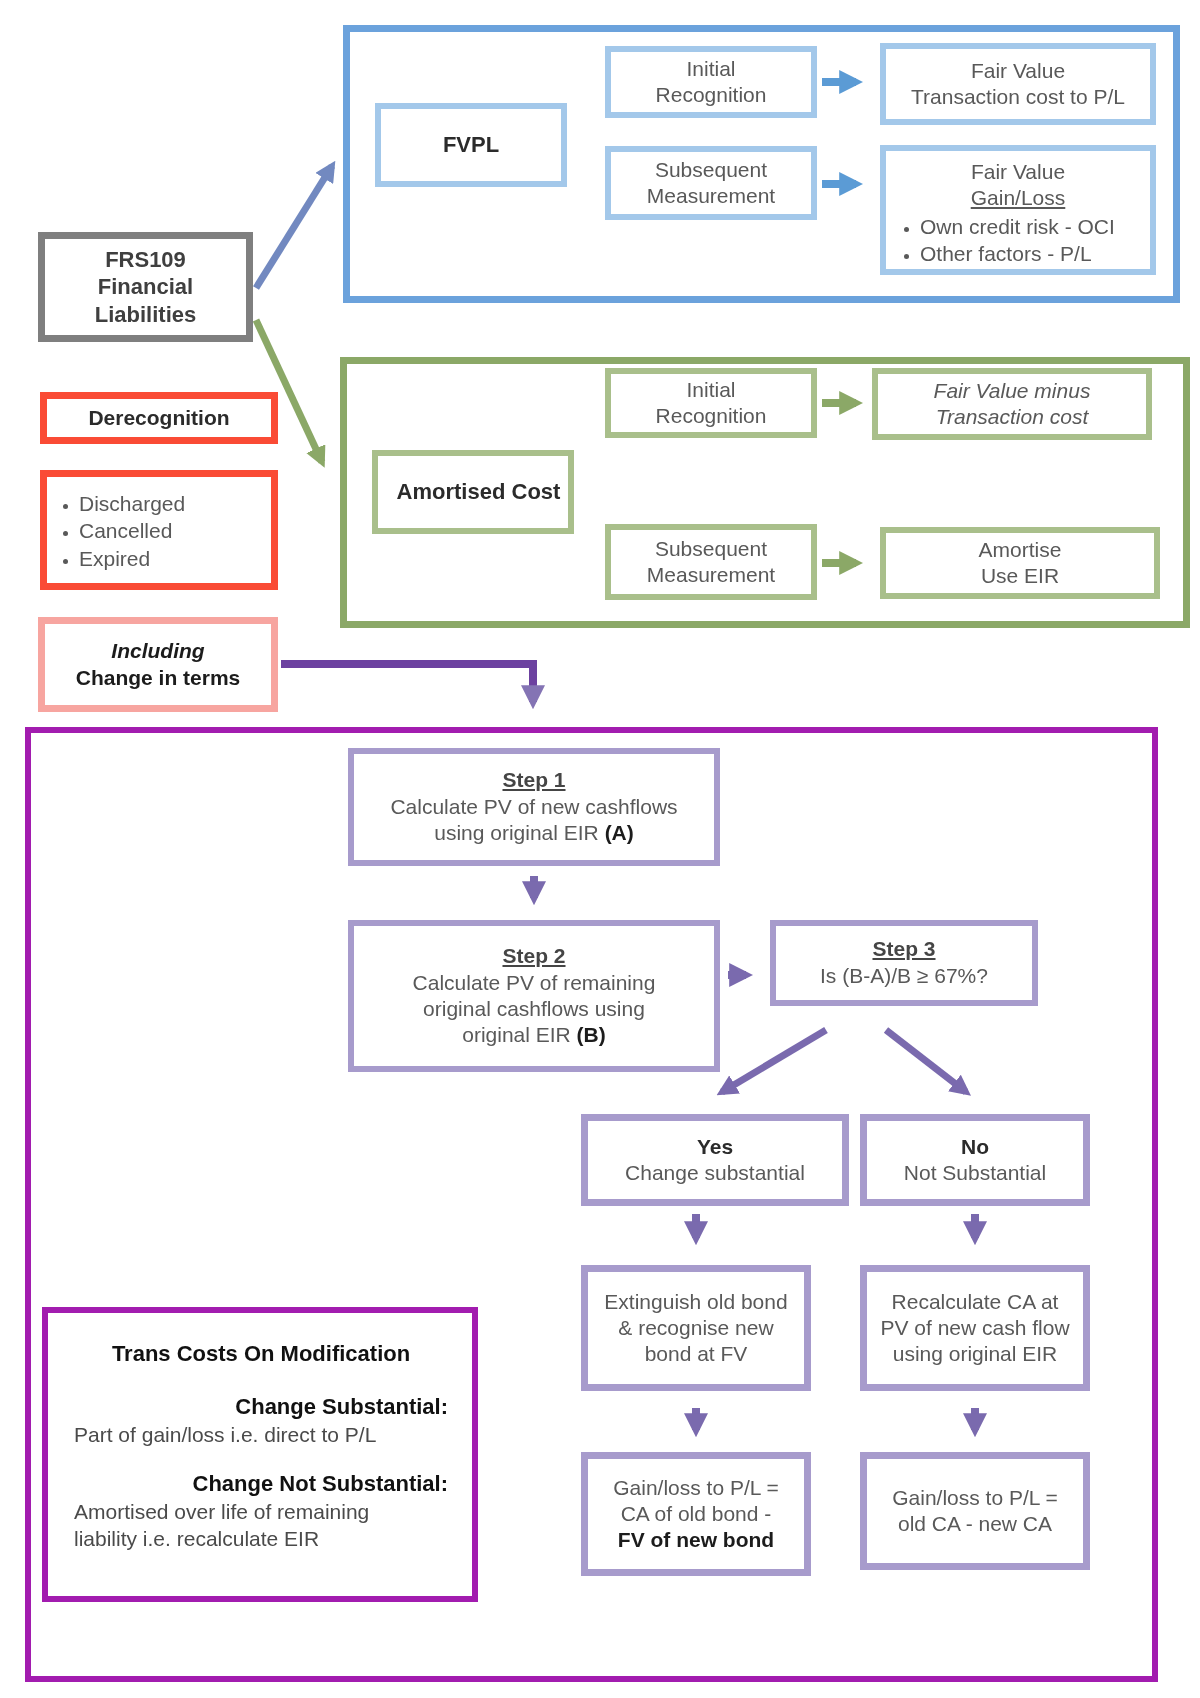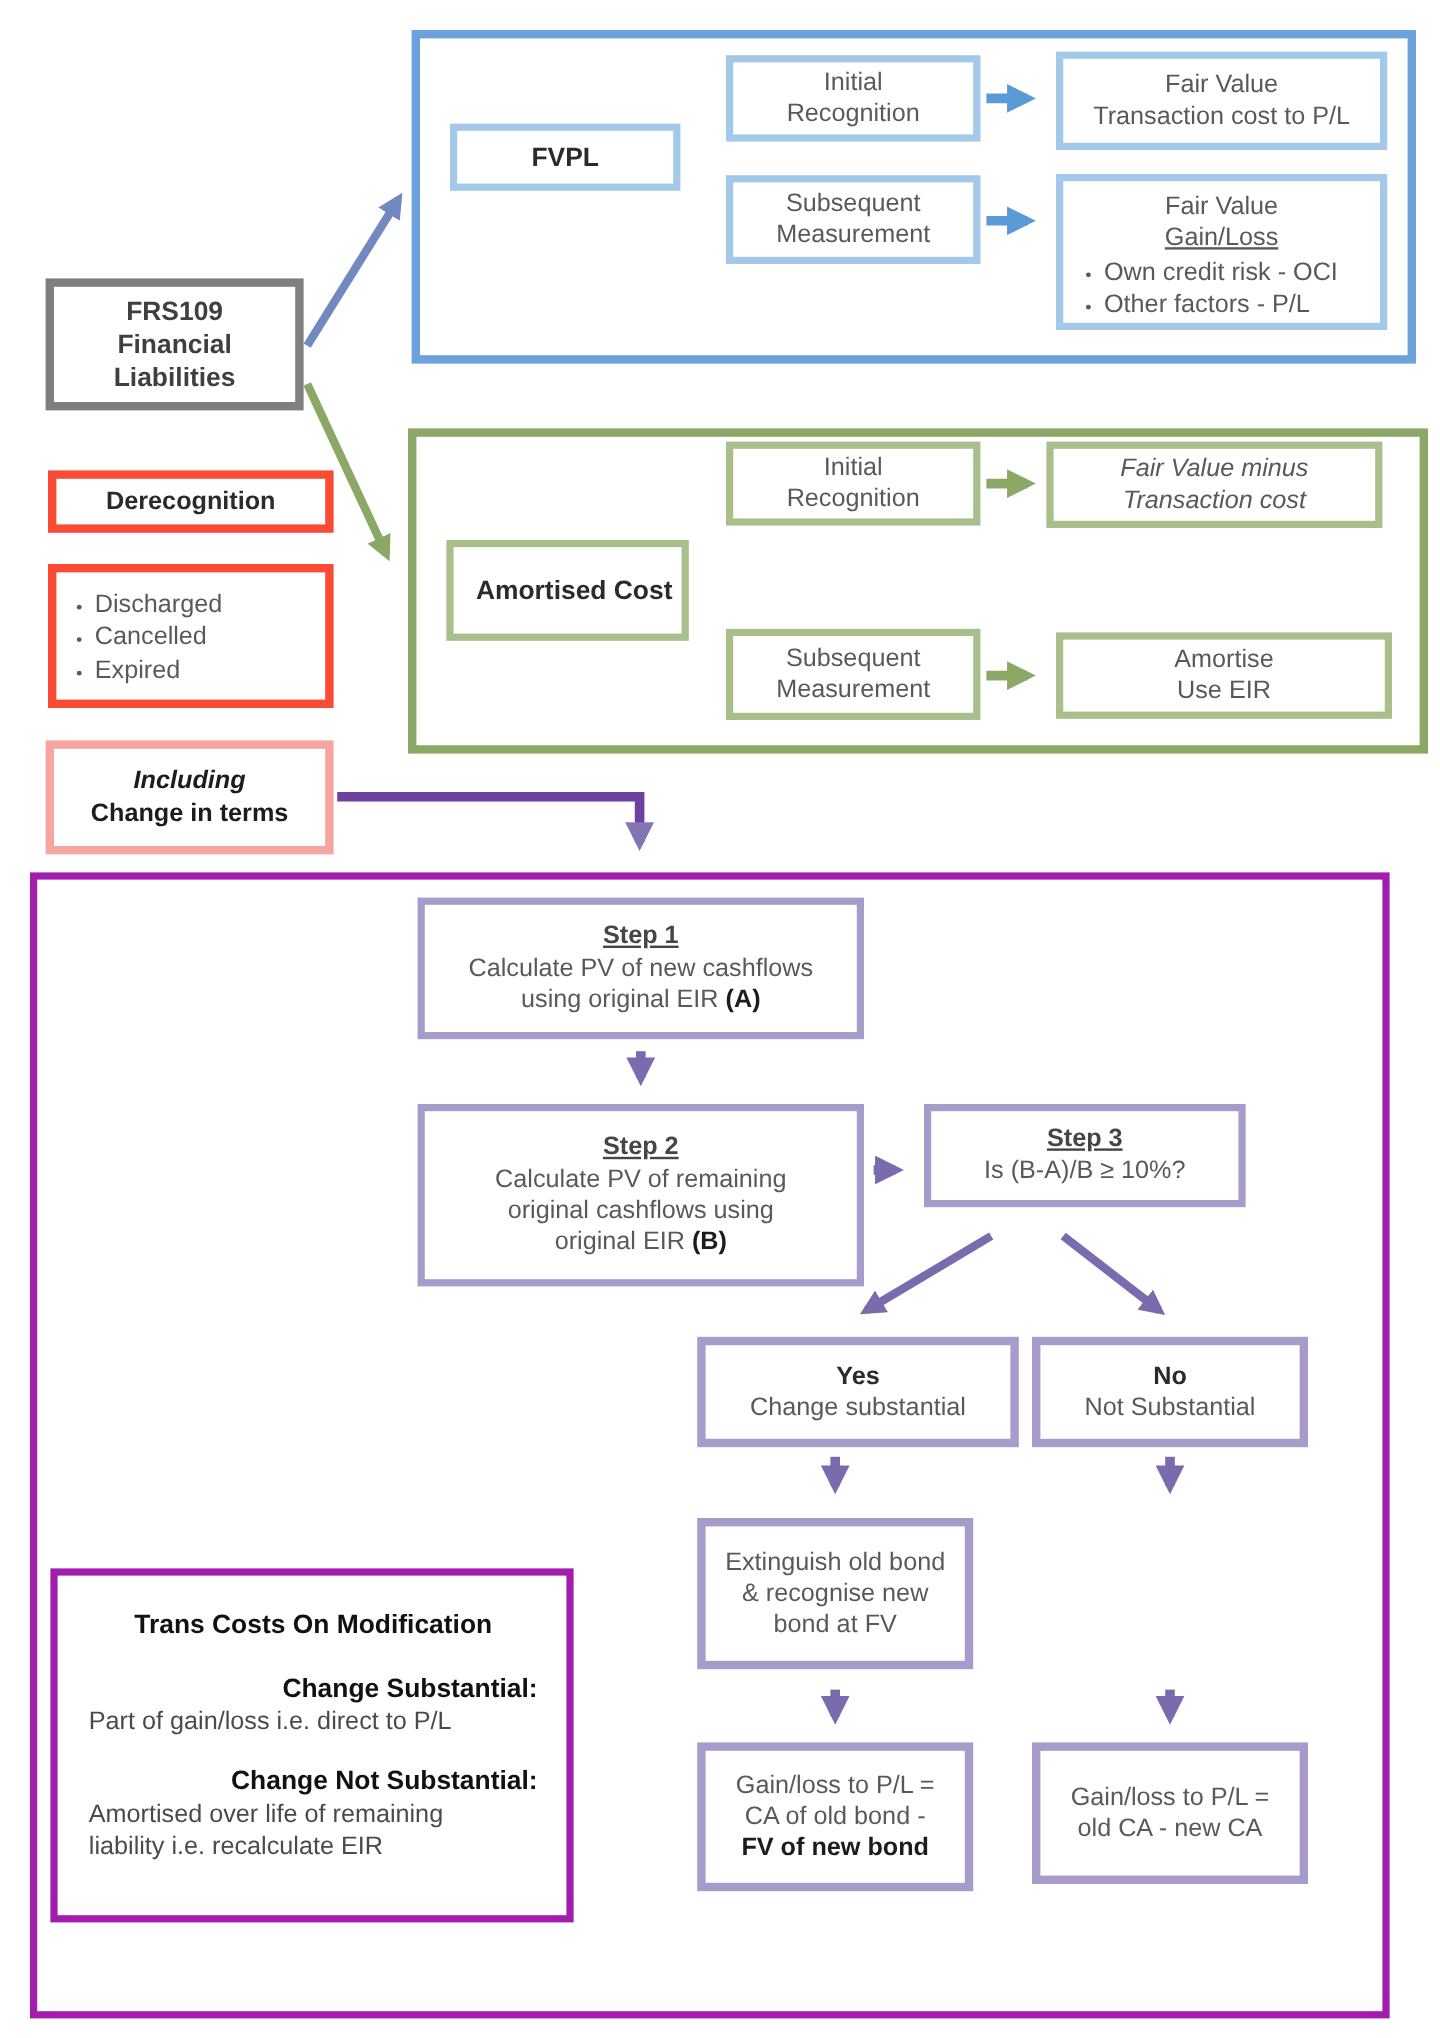--- a/index.html
+++ b/index.html
@@ -75,21 +75,21 @@
     <line x1="826" y1="1030" x2="722" y2="1092" stroke="#7A6AAE" stroke-width="7" marker-end="url(#mPurple)"></line>
     <line x1="886" y1="1030" x2="966" y2="1092" stroke="#7A6AAE" stroke-width="7" marker-end="url(#mPurple)"></line>
     <line x1="696" y1="1214" x2="696" y2="1238" stroke="#7A6AAE" stroke-width="8" marker-end="url(#mPurple)"></line>
     <line x1="975" y1="1214" x2="975" y2="1238" stroke="#7A6AAE" stroke-width="8" marker-end="url(#mPurple)"></line>
     <line x1="696" y1="1408" x2="696" y2="1430" stroke="#7A6AAE" stroke-width="8" marker-end="url(#mPurple)"></line>
     <line x1="975" y1="1408" x2="975" y2="1430" stroke="#7A6AAE" stroke-width="8" marker-end="url(#mPurple)"></line>
   </svg>
 
   <div class="frame b-blue-outer" style="left:343px;top:25px;width:837px;height:278px;"></div>
 
-  <div class="box b-blue" style="left:375px;top:103px;width:192px;height:56px;">
+  <div class="box b-blue" style="left:375px;top:103px;width:192px;height:84px;">
     <div class="hd">FVPL</div>
   </div>
 
   <div class="box b-blue" style="left:605px;top:46px;width:212px;height:72px;">
     <div class="t">Initial
 Recognition</div>
   </div>
 
   <div class="box b-blue" style="left:880px;top:43px;width:276px;height:82px;">
     <div class="t">Fair Value
@@ -169,39 +169,44 @@
 
   <div class="box b-purple-thin" style="left:348px;top:920px;width:372px;height:152px;">
     <div class="step-title">Step 2</div>
     <div class="t"><span>Calculate PV of remaining
 original cashflows using
 original EIR </span><span class="bold-dark">(B)</span></div>
   </div>
 
   <div class="box b-purple-thin" style="left:770px;top:920px;width:268px;height:86px;">
     <div class="step-title">Step 3</div>
-    <div class="t">Is (B-A)/B ≥ 10%?</div>
+    <div class="t">Is (B-A)/B ≥ 67%?</div>
   </div>
 
   <div class="box b-purple" style="left:581px;top:1114px;width:268px;height:92px;">
     <div class="hd" style="font-size:21px;">Yes</div>
     <div class="t">Change substantial</div>
   </div>
 
   <div class="box b-purple" style="left:860px;top:1114px;width:230px;height:92px;">
     <div class="hd" style="font-size:21px;">No</div>
     <div class="t">Not Substantial</div>
   </div>
 
   <div class="box b-purple" style="left:581px;top:1265px;width:230px;height:126px;">
     <div class="t">Extinguish old bond
 &amp; recognise new
 bond at FV</div>
   </div>
 
+  <div class="box b-purple" style="left:860px;top:1265px;width:230px;height:126px;">
+    <div class="t">Recalculate CA at
+PV of new cash flow
+using original EIR</div>
+  </div>
 
   <div class="box b-purple" style="left:581px;top:1452px;width:230px;height:124px;">
     <div class="t">Gain/loss to P/L =
 CA of old bond -</div>
     <div class="t bold-dark">FV of new bond</div>
   </div>
 
   <div class="box b-purple" style="left:860px;top:1452px;width:230px;height:118px;">
     <div class="t">Gain/loss to P/L =
 old CA - new CA</div>

